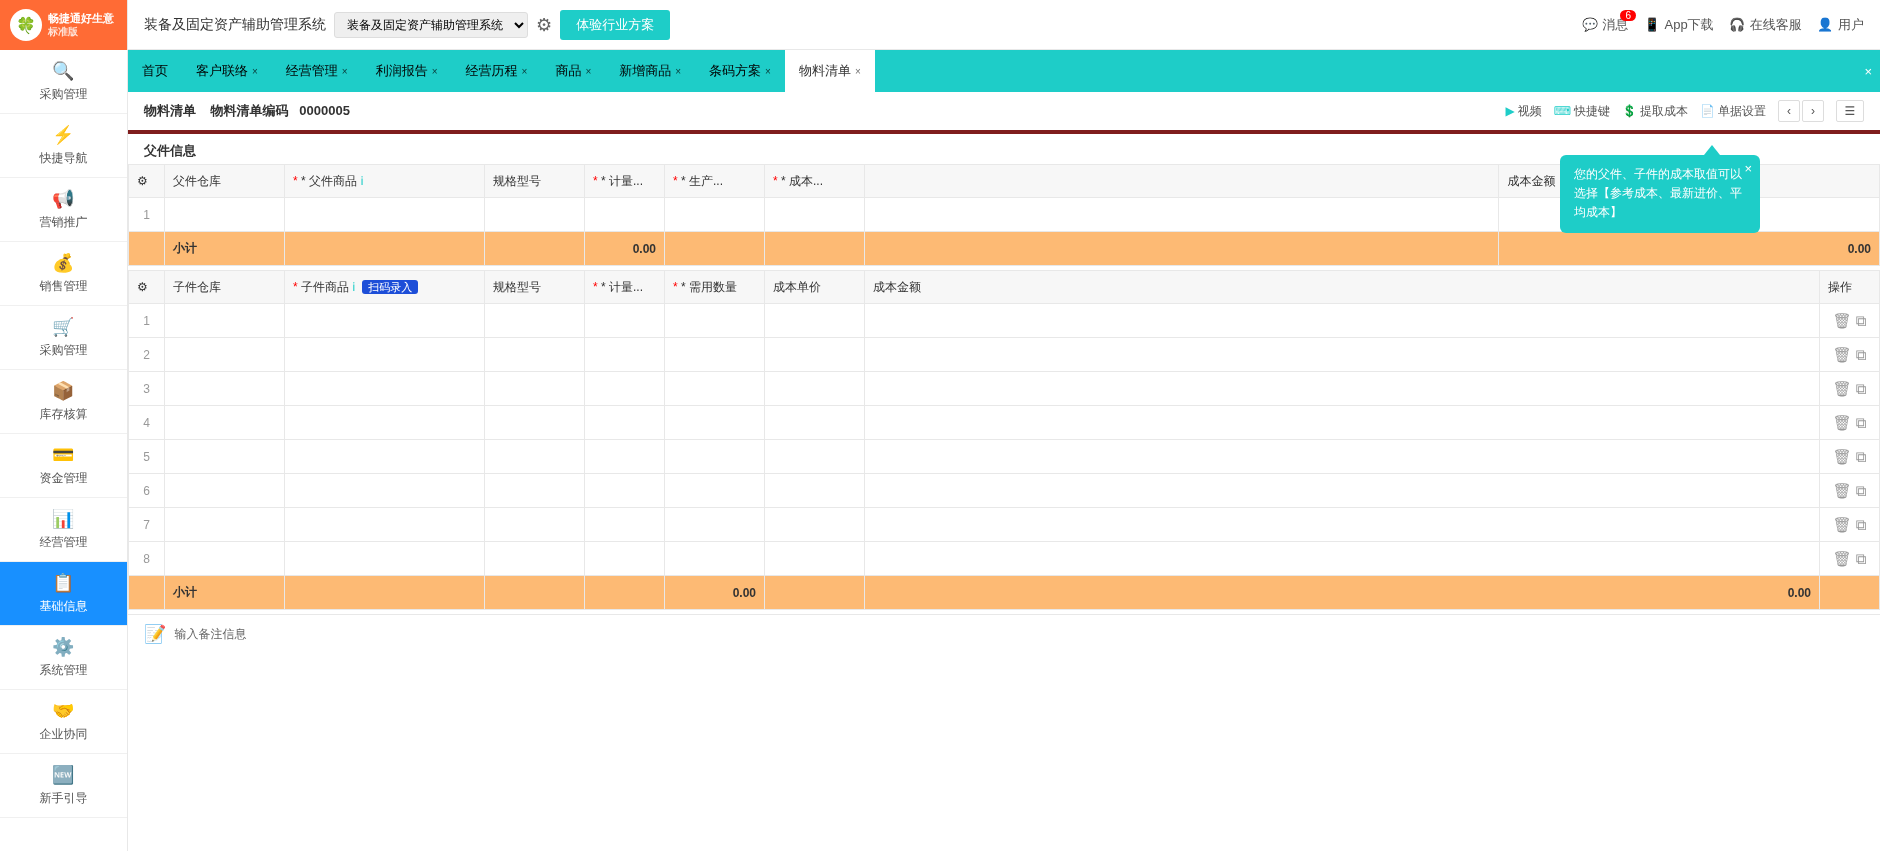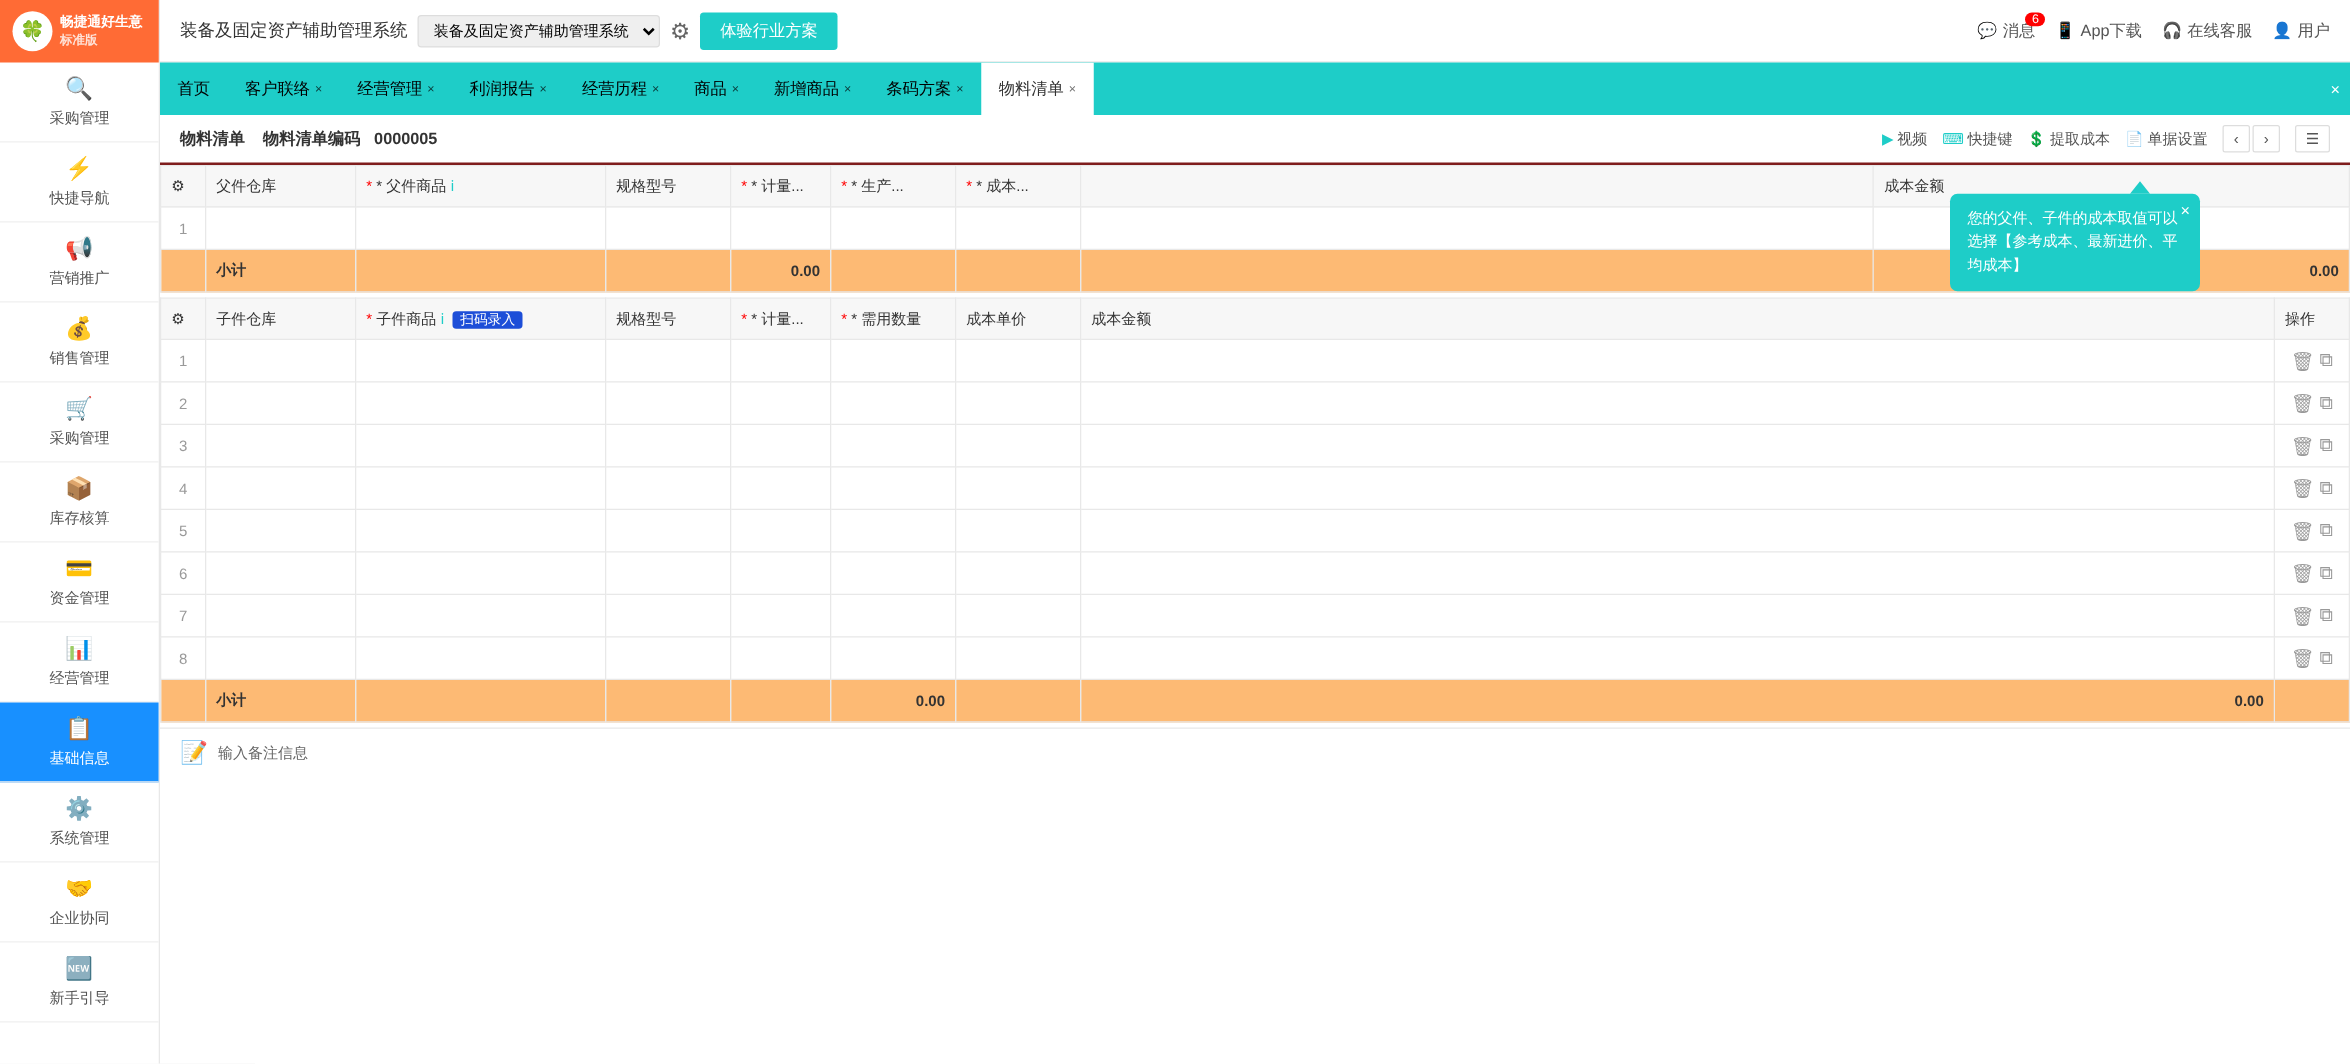--- a/index.html
+++ b/index.html
@@ -131,21 +131,21 @@
       background: #fff;
       padding: 0;
     }
 
     
     .sub-header {
       display: flex;
       align-items: center;
       padding: 8px 16px;
       background: #fff;
-      border-bottom: 2px solid #7f1d1d;
+      border-bottom: 4px solid #7f1d1d;
       gap: 16px;
     }
     .sub-breadcrumb { font-size: 13px; color: #666; }
     .sub-breadcrumb span { color: #333; font-weight: bold; }
     .sub-header-right {
       margin-left: auto;
       display: flex;
       align-items: center;
       gap: 12px;
       font-size: 12px;
@@ -444,20 +444,23 @@
         </div>
         <div class="nav-arrow" style="width:28px;">☰</div>
       </div>
     </div>
 
     <div class="tooltip-box">
       <span class="tl-close">×</span>
       <span>您的父件、子件的成本取值可以选择【参考成本、最新进价、平均成本】</span>
     </div>
 
+    <div class="section-header">
+      <span>父件信息</span>
+    </div>
 
     <div class="table-wrapper">
       <table class="data-table">
         <thead>
           <tr>
             <th class="col-settings settings-col">⚙</th>
             <th class="col-warehouse">
               <span>父件仓库</span>
             </th>
             <th class="col-product">

